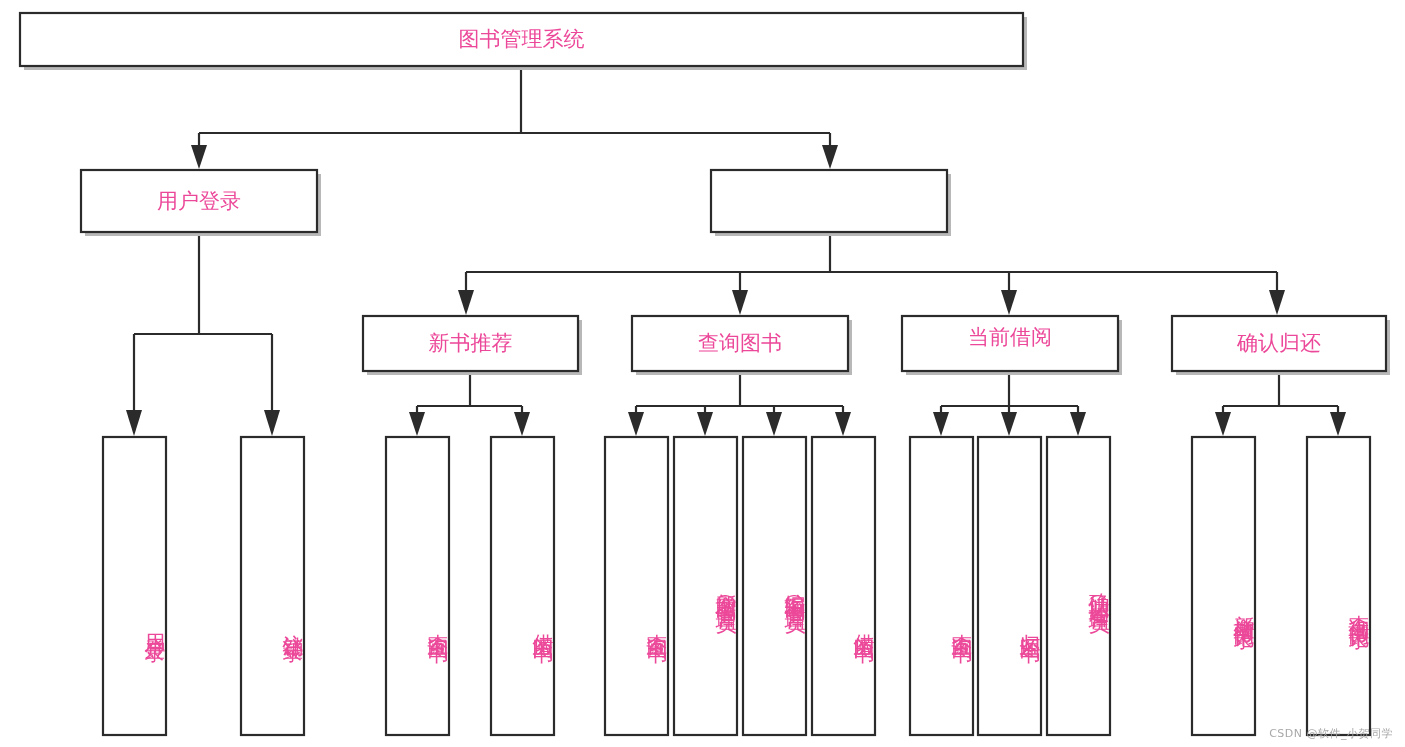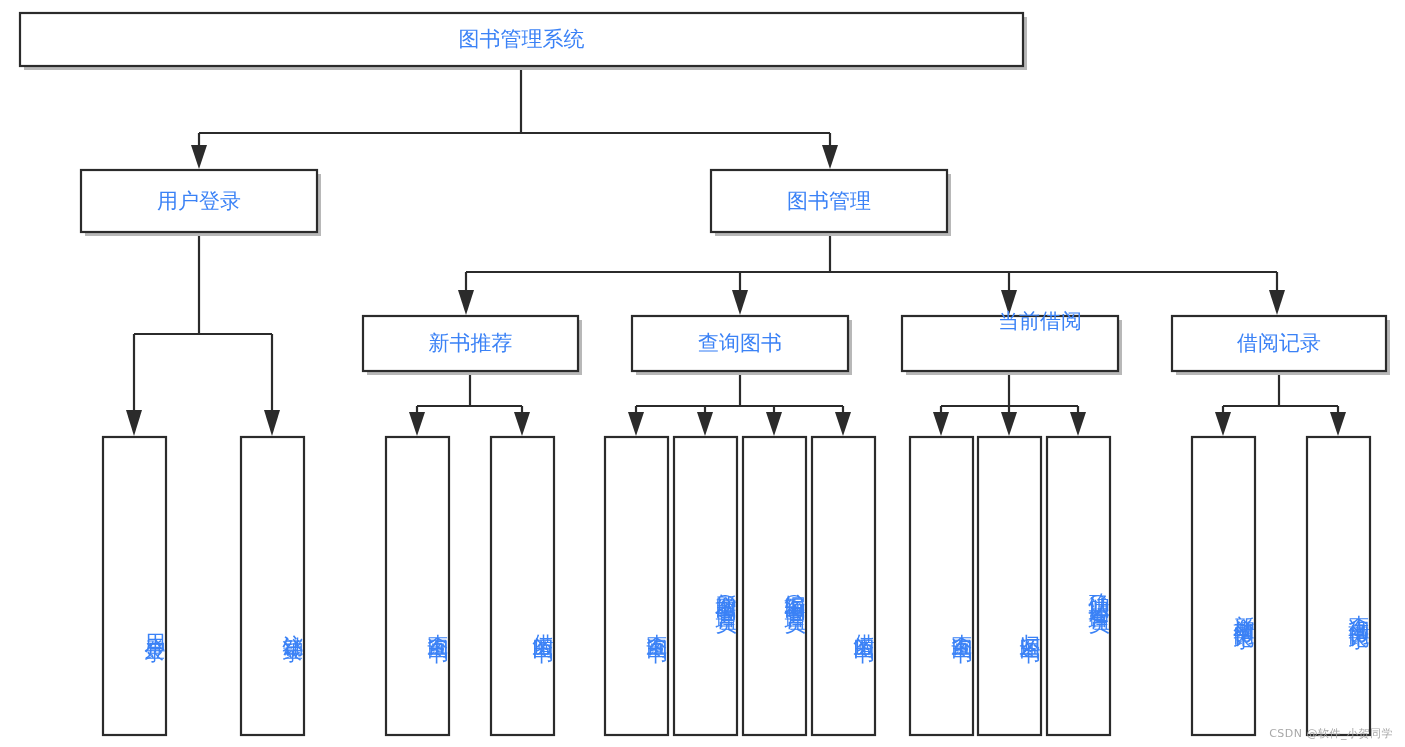--- a/index.html
+++ b/index.html
@@ -39,21 +39,21 @@
     stroke-width: 2.2;
     fill: none;
     stroke-linecap: butt;
   }
   .arrowhead {
     fill: #2b2b2b;
     stroke: none;
   }
   .node-label {
     position: absolute;
-    color: #3b82f6;
+    color: #ec4899;
     font-family: "DejaVu Sans", "Liberation Sans", sans-serif;
     text-rendering: geometricPrecision;
     -webkit-font-smoothing: antialiased;
     pointer-events: none;
     white-space: nowrap;
   }
   .label-h {
     font-size: 21px;
     line-height: 1;
     display: flex;
@@ -189,26 +189,25 @@
       <rect class="node-rect" x="1047" y="437" width="63" height="298"></rect>
 
       <rect class="node-rect" x="1192" y="437" width="63" height="298"></rect>
       <rect class="node-rect" x="1307" y="437" width="63" height="298"></rect>
     </g>
   </svg>
 
   <div class="node-label label-h" style="left:20px; top:13px; width:1003px; height:53px;">图书管理系统</div>
 
   <div class="node-label label-h" style="left:81px; top:170px; width:236px; height:62px;">用户登录</div>
-  <div class="node-label label-h" style="left:711px; top:170px; width:236px; height:62px;">图书管理</div>
 
   <div class="node-label label-h" style="left:363px; top:316px; width:215px; height:55px;">新书推荐</div>
   <div class="node-label label-h" style="left:632px; top:316px; width:216px; height:55px;">查询图书</div>
-  <div class="node-label label-h" style="left:902px; top:300px; width:216px; height:43px;padding-left:30px;">当前借阅</div>
-  <div class="node-label label-h" style="left:1172px; top:316px; width:214px; height:55px;">借阅记录</div>
+  <div class="node-label label-h" style="left:902px; top:316px; width:216px; height:43px;">当前借阅</div>
+  <div class="node-label label-h" style="left:1172px; top:316px; width:214px; height:55px;">确认归还</div>
 
   <div class="node-label label-v" style="left:103px; top:510px; width:63px; height:225px;">用户登录</div>
   <div class="node-label label-v" style="left:241px; top:510px; width:63px; height:225px;">注销登录</div>
 
   <div class="node-label label-v" style="left:386px; top:510px; width:63px; height:225px;">查询图书</div>
   <div class="node-label label-v" style="left:491px; top:510px; width:63px; height:225px;">借阅图书</div>
 
   <div class="node-label label-v" style="left:605px; top:510px; width:63px; height:225px;">查询图书</div>
   <div class="node-label label-v" style="left:674px; top:443px; width:63px; height:292px;">新增图书（管理员）</div>
   <div class="node-label label-v" style="left:743px; top:443px; width:63px; height:292px;">编辑图书（管理员）</div>

